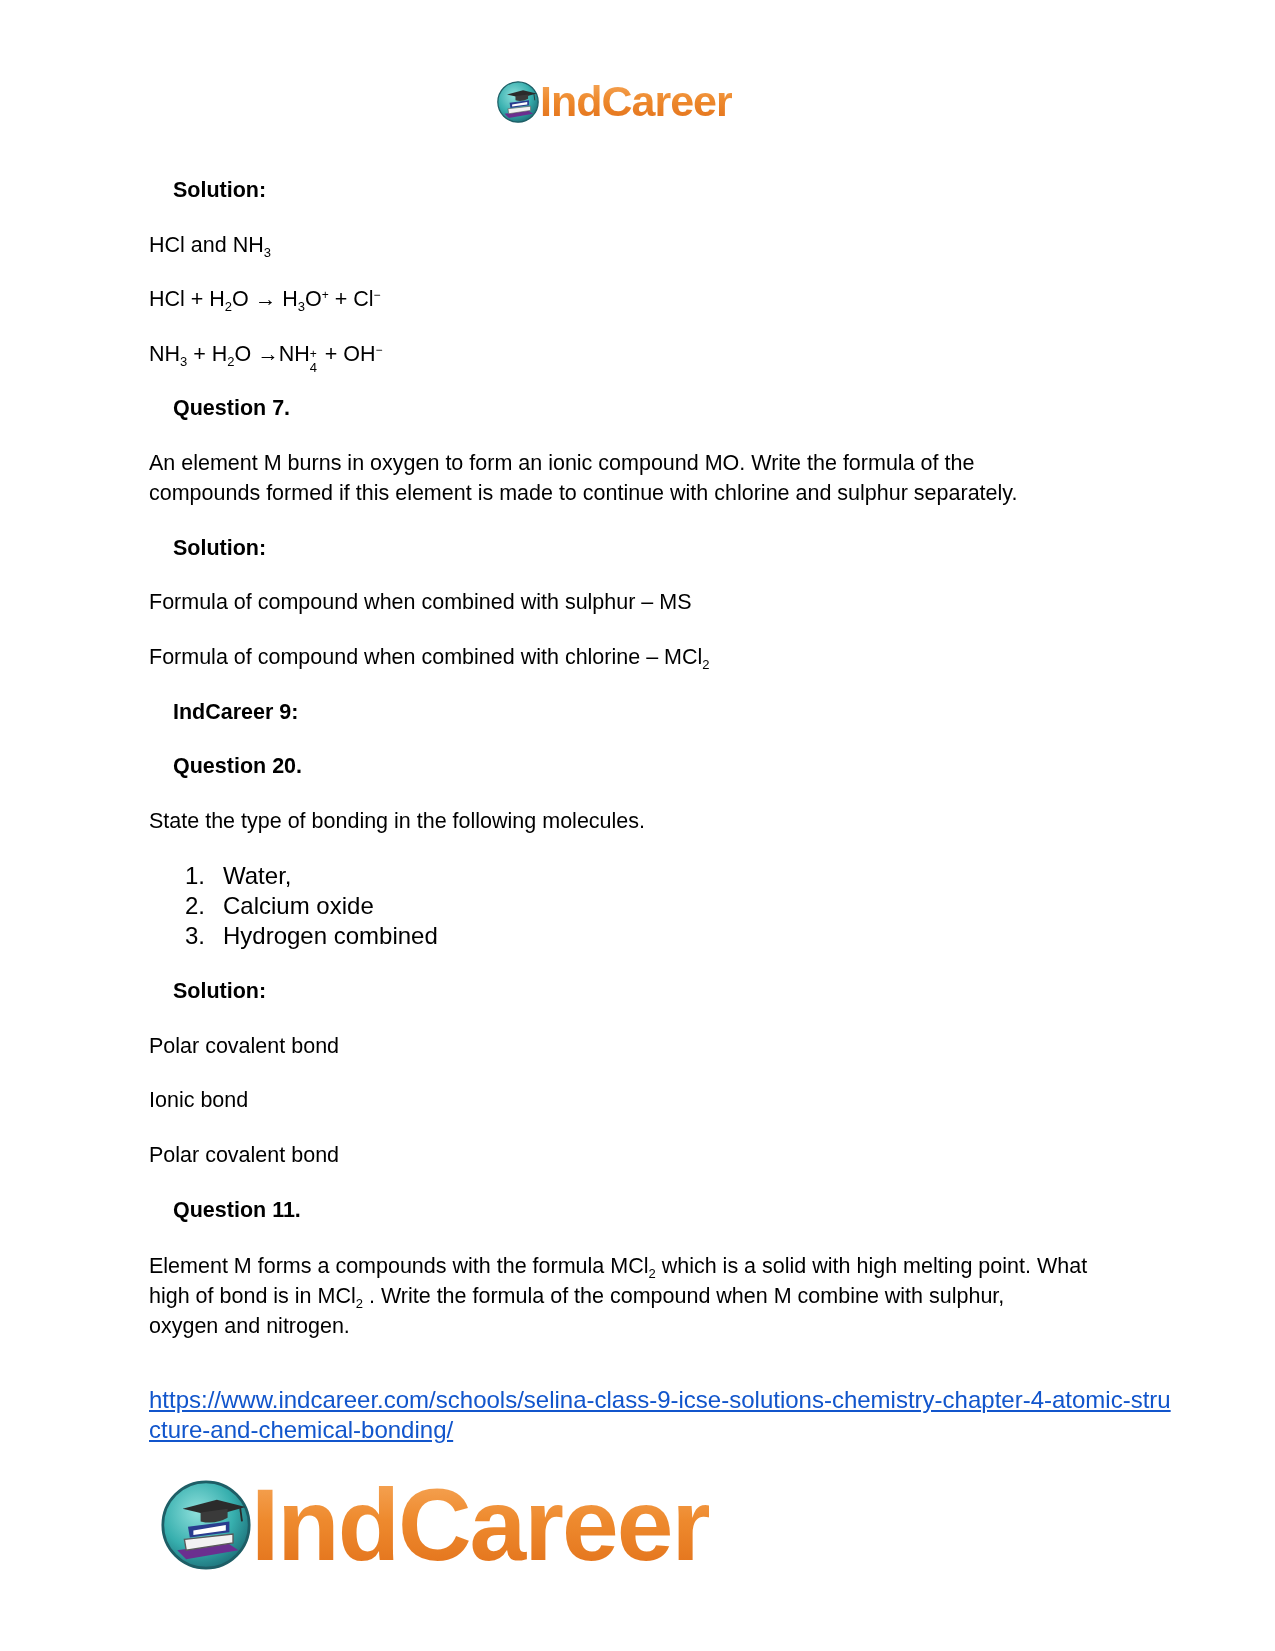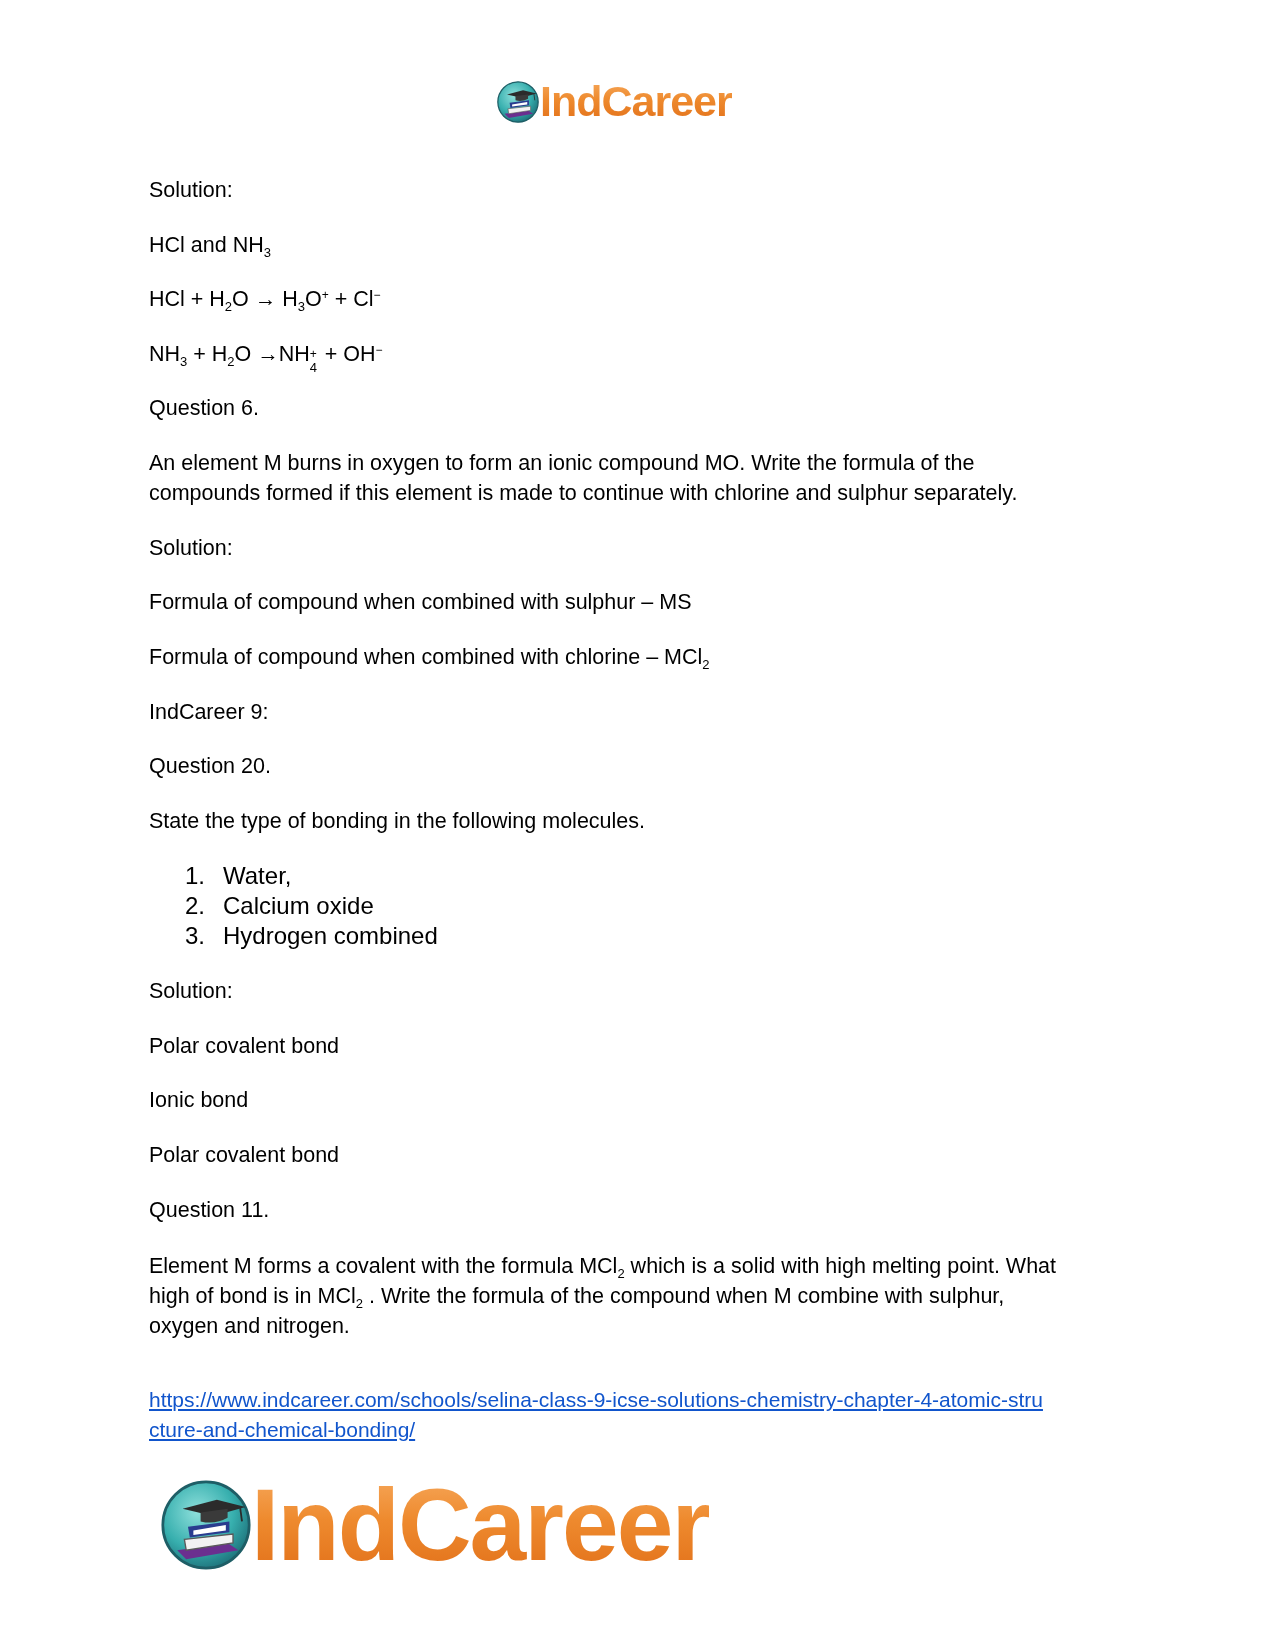--- a/index.html
+++ b/index.html
@@ -15,30 +15,30 @@
     letter-spacing: -1px; line-height: 1;
   }
   .logo-top { left: 497px; top: 80px; }
   .logo-top .logo-icon { width: 42px; height: 42px; }
   .logo-top .logo-text { font-size: 43px; margin-left: 1px; }
   .logo-bottom { left: 161px; top: 1474px; }
   .logo-bottom .logo-icon { width: 90px; height: 90px; }
   .logo-bottom .logo-text { font-size: 102px; margin-left: 0px; letter-spacing: -2px; }
 
   .line { position: absolute; left: 149px; font-size: 21.5px; line-height: 28px; white-space: nowrap; }
-  .bold { font-weight: normal; }
+  .bold { font-weight: bold; margin-left: 24px; }
   sub { font-size: 13px; vertical-align: -5px; line-height: 0; }
   sup { font-size: 12px; vertical-align: 7px; line-height: 0; }
   .supsub { display: inline-block; position: relative; width: 9px; height: 1px; }
   .supsub .s1 { position: absolute; left: 0; top: -20px; font-size: 12px; }
   .supsub .s2 { position: absolute; left: 0; top: -6px; font-size: 13px; }
   .list-item { position: absolute; left: 185px; font-size: 24px; line-height: 28px; white-space: nowrap; }
   .list-num { display: inline-block; width: 38px; }
   .link {
-    position: absolute; left: 149px; font-size: 21px; line-height: 30px;
+    position: absolute; left: 149px; font-size: 24px; line-height: 30px;
     color: #1155CC; text-decoration: underline; white-space: nowrap;
   }
 </style>
 </head>
 <body>
 
 <svg width="0" height="0" style="position:absolute">
   <defs>
     <radialGradient id="circ" cx="40%" cy="35%" r="70%">
       <stop offset="0%" stop-color="#8FE0DC"></stop>
@@ -67,21 +67,21 @@
 </div>
 
 <div class="line bold" style="top:176px">Solution:</div>
 
 <div class="line" style="top:231px"><span>HCl and NH</span><sub>3</sub></div>
 
 <div class="line" style="top:285px"><span>HCl + H</span><sub>2</sub><span>O → H</span><sub>3</sub><span>O</span><sup>+</sup><span> + Cl</span><sup>−</sup></div>
 
 <div class="line" style="top:340px"><span>NH</span><sub>3</sub><span> + H</span><sub>2</sub><span>O →NH</span><span class="supsub"><span class="s1">+</span><span class="s2">4</span></span><span> + OH</span><sup>−</sup></div>
 
-<div class="line bold" style="top:394px">Question 6.</div>
+<div class="line bold" style="top:394px">Question 7.</div>
 
 <div class="line" style="top:449px">An element M burns in oxygen to form an ionic compound MO. Write the formula of the</div>
 <div class="line" style="top:479px">compounds formed if this element is made to continue with chlorine and sulphur separately.</div>
 
 <div class="line bold" style="top:534px">Solution:</div>
 
 <div class="line" style="top:588px">Formula of compound when combined with sulphur – MS</div>
 <div class="line" style="top:643px"><span>Formula of compound when combined with chlorine – MCl</span><sub>2</sub></div>
 
 <div class="line bold" style="top:698px">IndCareer 9:</div>
@@ -95,21 +95,21 @@
 <div class="list-item" style="top:922px"><span class="list-num">3.</span><span>Hydrogen combined</span></div>
 
 <div class="line bold" style="top:977px">Solution:</div>
 
 <div class="line" style="top:1032px">Polar covalent bond</div>
 <div class="line" style="top:1086px">Ionic bond</div>
 <div class="line" style="top:1141px">Polar covalent bond</div>
 
 <div class="line bold" style="top:1196px">Question 11.</div>
 
-<div class="line" style="top:1252px"><span>Element M forms a covalent with the formula MCl</span><sub>2</sub><span> which is a solid with high melting point. What</span></div>
+<div class="line" style="top:1252px"><span>Element M forms a compounds with the formula MCl</span><sub>2</sub><span> which is a solid with high melting point. What</span></div>
 <div class="line" style="top:1282px"><span>high of bond is in MCl</span><sub>2</sub><span> . Write the formula of the compound when M combine with sulphur,</span></div>
 <div class="line" style="top:1312px">oxygen and nitrogen.</div>
 
 <a class="link" style="top:1385px">https://www.indcareer.com/schools/selina-class-9-icse-solutions-chemistry-chapter-4-atomic-stru</a>
 <a class="link" style="top:1415px">cture-and-chemical-bonding/</a>
 
 <div class="logo logo-bottom">
   <svg class="logo-icon">
       <use href="#logo-icon-sym"></use>
     </svg>

